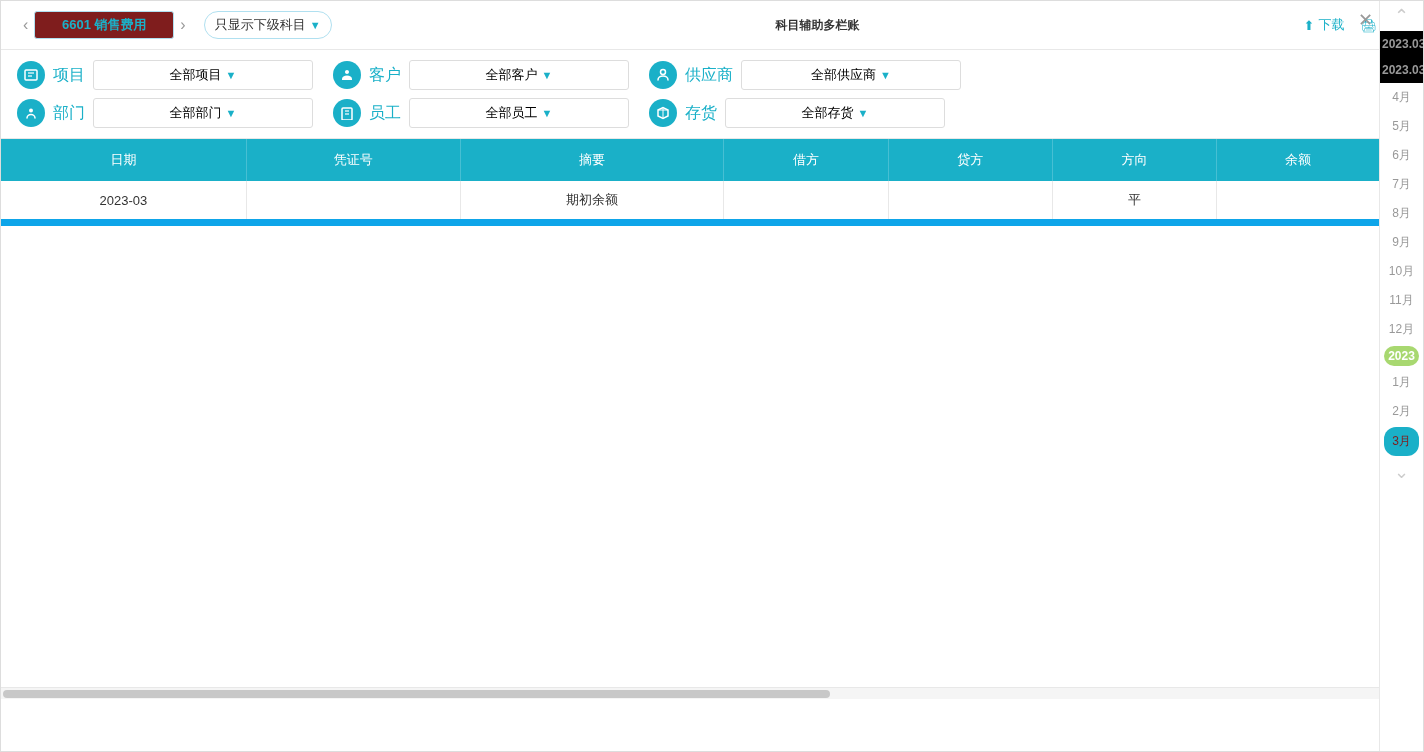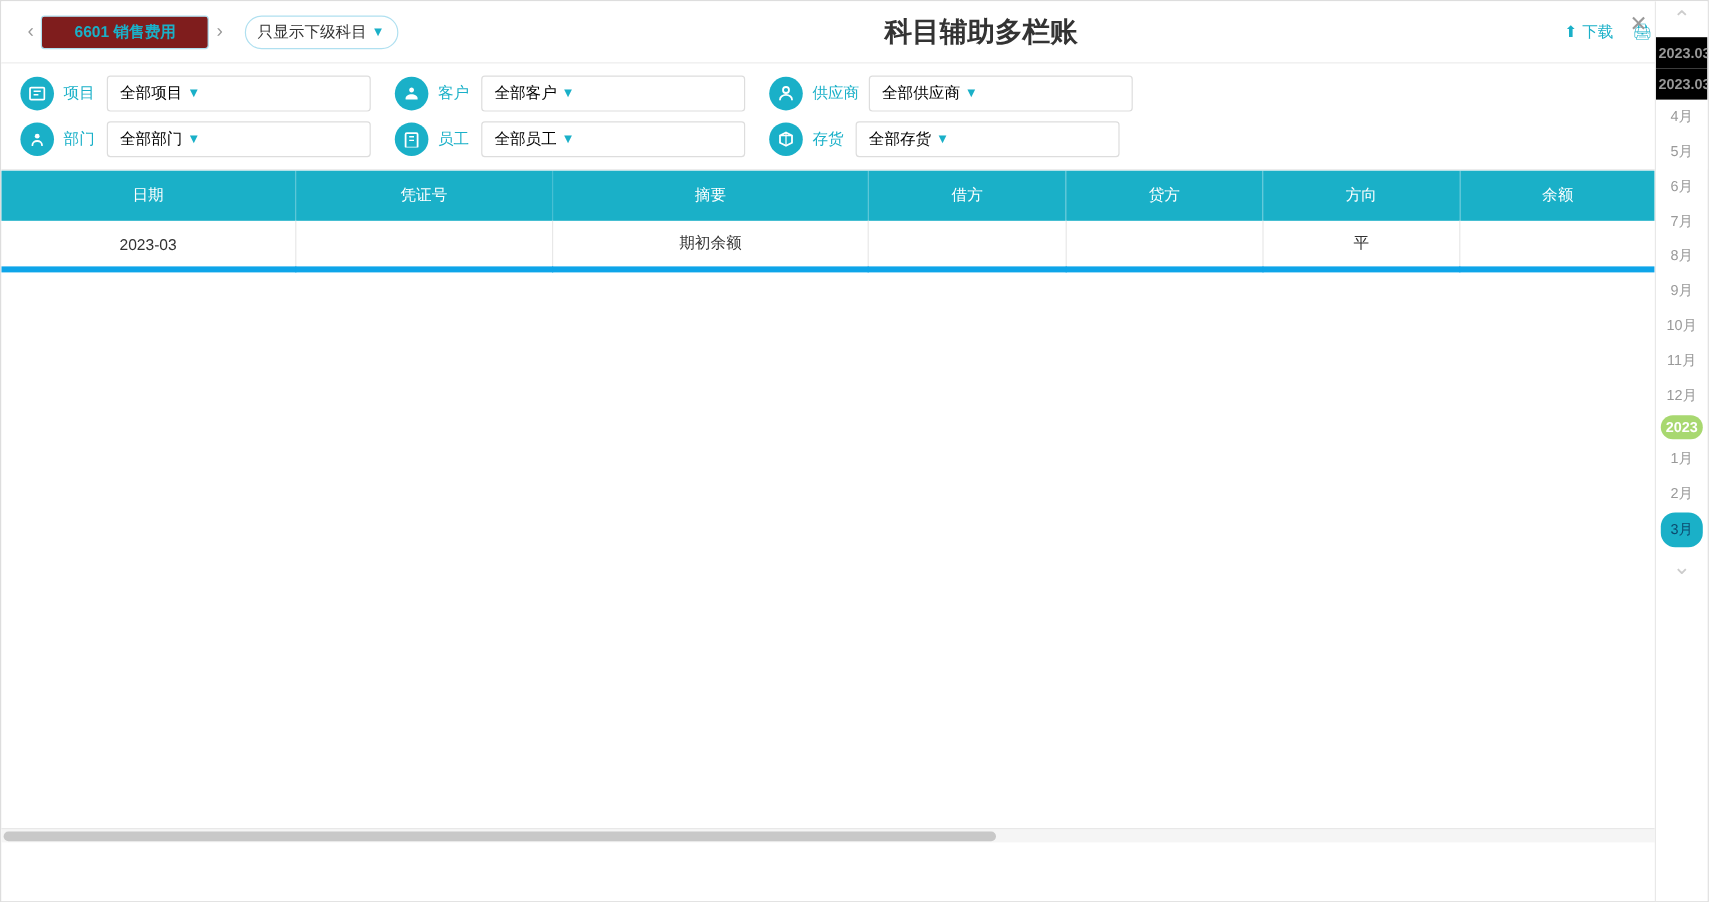--- a/index.html
+++ b/index.html
@@ -6,47 +6,47 @@
     body { font-family: 'Microsoft YaHei', Arial, sans-serif; font-size: 13px; background: #f0f0f0; }
     
     .window { width: 1424px; height: 752px; background: #fff; position: relative; overflow: hidden; border: 1px solid #ddd; }
     
     
     .header { display: flex; align-items: center; padding: 10px 16px; border-bottom: 1px solid #e8e8e8; background: #fff; }
     .nav-btn { background: none; border: none; cursor: pointer; color: #999; font-size: 16px; padding: 2px 6px; }
     .account-code { background: #7f1d1d; border: 1px solid #b0e0f0; border-radius: 3px; padding: 4px 10px; color: #1ab0c8; font-weight: bold; min-width: 140px; text-align: center; }
     .filter-dropdown-header { display: flex; align-items: center; gap: 4px; padding: 4px 10px; border: 1px solid #b0e0f0; border-radius: 14px; background: #fff; cursor: pointer; color: #333; margin-left: 12px; }
     .filter-dropdown-header .arrow { color: #1ab0c8; font-size: 11px; }
-    .page-title { flex: 1; text-align: center; font-size: 23px; font-weight: bold; color: #333; }
+    .page-title { flex: 1; text-align: center; font-size: 12px; font-weight: bold; color: #333; }
     .header-actions { display: flex; align-items: center; gap: 16px; }
     .action-btn { display: flex; align-items: center; gap: 4px; color: #1ab0c8; cursor: pointer; border: none; background: none; font-size: 13px; }
     
     
     .filter-bar { padding: 10px 16px; background: #fff; display: flex; flex-direction: column; gap: 8px; border-bottom: 1px solid #e8e8e8; }
     .filter-row { display: flex; align-items: center; gap: 20px; }
     .filter-item { display: flex; align-items: center; gap: 8px; }
     .filter-icon { width: 28px; height: 28px; border-radius: 50%; background: #1ab0c8; display: flex; align-items: center; justify-content: center; color: white; font-size: 13px; flex-shrink: 0; }
-    .filter-label { color: #1ab0c8; font-size: 13px; min-width: 28px; }
-    .filter-select { display: flex; align-items: center; gap: 4px; border: 1px solid #ddd; border-radius: 3px; padding: 5px 10px; background: #fff; cursor: pointer; min-width: 220px; justify-content: flex-start; }
+    .filter-label { color: #1ab0c8; font-size: 16px; min-width: 28px; }
+    .filter-select { display: flex; align-items: center; gap: 4px; border: 1px solid #ddd; border-radius: 3px; padding: 5px 10px; background: #fff; cursor: pointer; min-width: 220px; justify-content: center; }
     .filter-select .select-arrow { color: #1ab0c8; font-size: 11px; }
     .main-area { display: flex; height: calc(752px - 58px - 98px - 36px); }
     
     table { width: 100%; border-collapse: collapse; }
     .table-header { background: #1ab0c8; }
     .table-header th { color: white; padding: 12px 8px; text-align: center; font-weight: normal; font-size: 13px; border-right: 1px solid rgba(255,255,255,0.2); }
     .table-header th:last-child { border-right: none; }
     
-    tbody tr { border-bottom: 5px solid #0ea5e9; }
+    tbody tr { border-bottom: 7px solid #0ea5e9; }
     tbody td { padding: 10px 8px; text-align: center; color: #333; font-size: 13px; border-right: 1px solid #e8e8e8; }
     tbody td:last-child { border-right: none; }
     
     
     .timeline { position: absolute; right: 0; top: 0; bottom: 0; width: 44px; background: #fff; border-left: 1px solid #e8e8e8; display: flex; flex-direction: column; align-items: center; overflow: hidden; }
     .timeline-item { width: 100%; text-align: center; padding: 6px 2px; font-size: 12px; color: #999; cursor: pointer; position: relative; }
-    .timeline-item.active-selected { background: #1ab0c8; color: #0c4a6e; border-radius: 12px; margin: 1px 4px; width: calc(100% - 8px); }
+    .timeline-item.active-selected { background: #1ab0c8; color: #7f1d1d; border-radius: 12px; margin: 1px 4px; width: calc(100% - 8px); }
     .timeline-item.year-label { background: #a8d870; color: white; border-radius: 10px; margin: 2px 4px; width: calc(100% - 8px); font-weight: bold; padding: 3px 2px; }
     .timeline-arrow { color: #ccc; font-size: 18px; cursor: pointer; padding: 4px; }
     
     .timeline-highlight { background: #000000; font-weight: bold; }
     
     
     .close-btn { position: absolute; top: 10px; right: 50px; color: #999; cursor: pointer; font-size: 18px; line-height: 1; }
     
     .content-wrapper { display: flex; flex-direction: column; width: calc(100% - 44px); }
     .table-wrapper { flex: 1; overflow: auto; }

